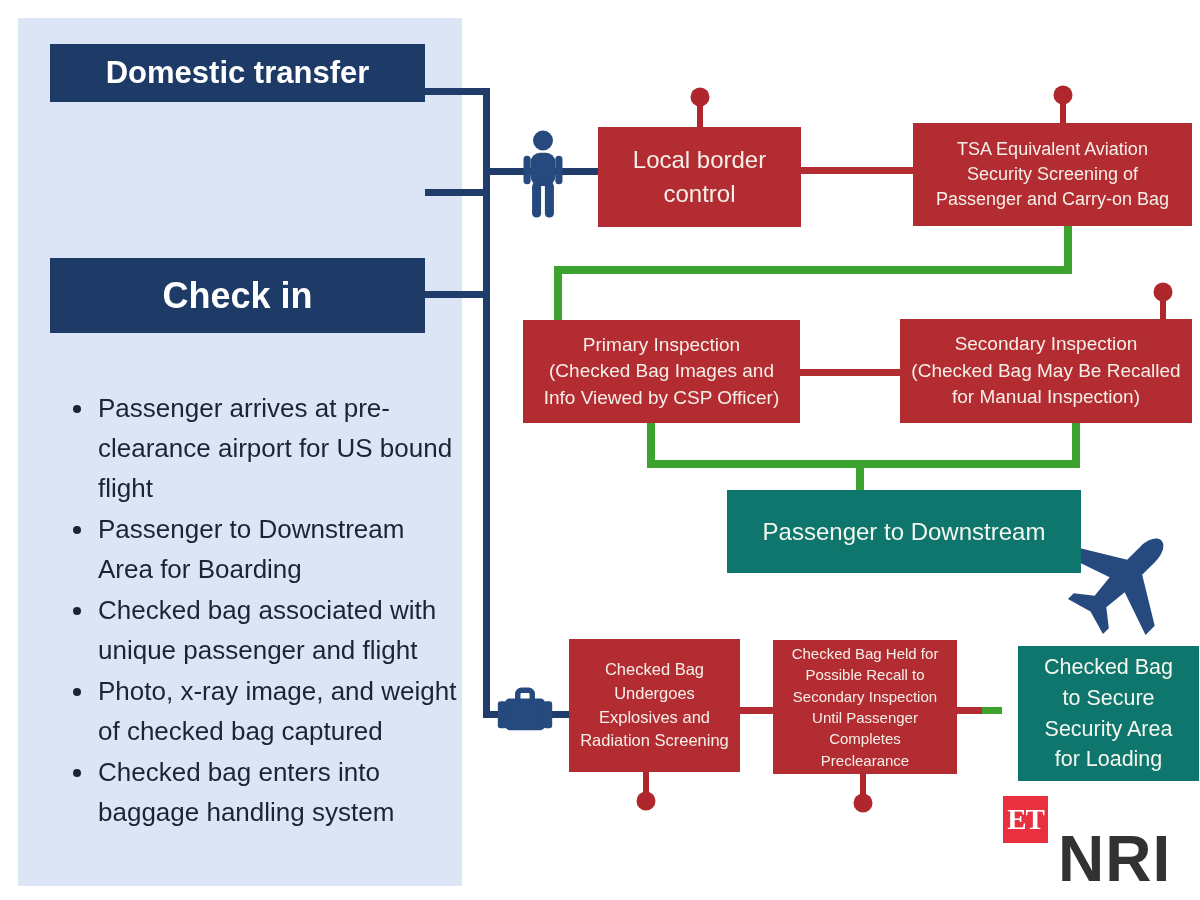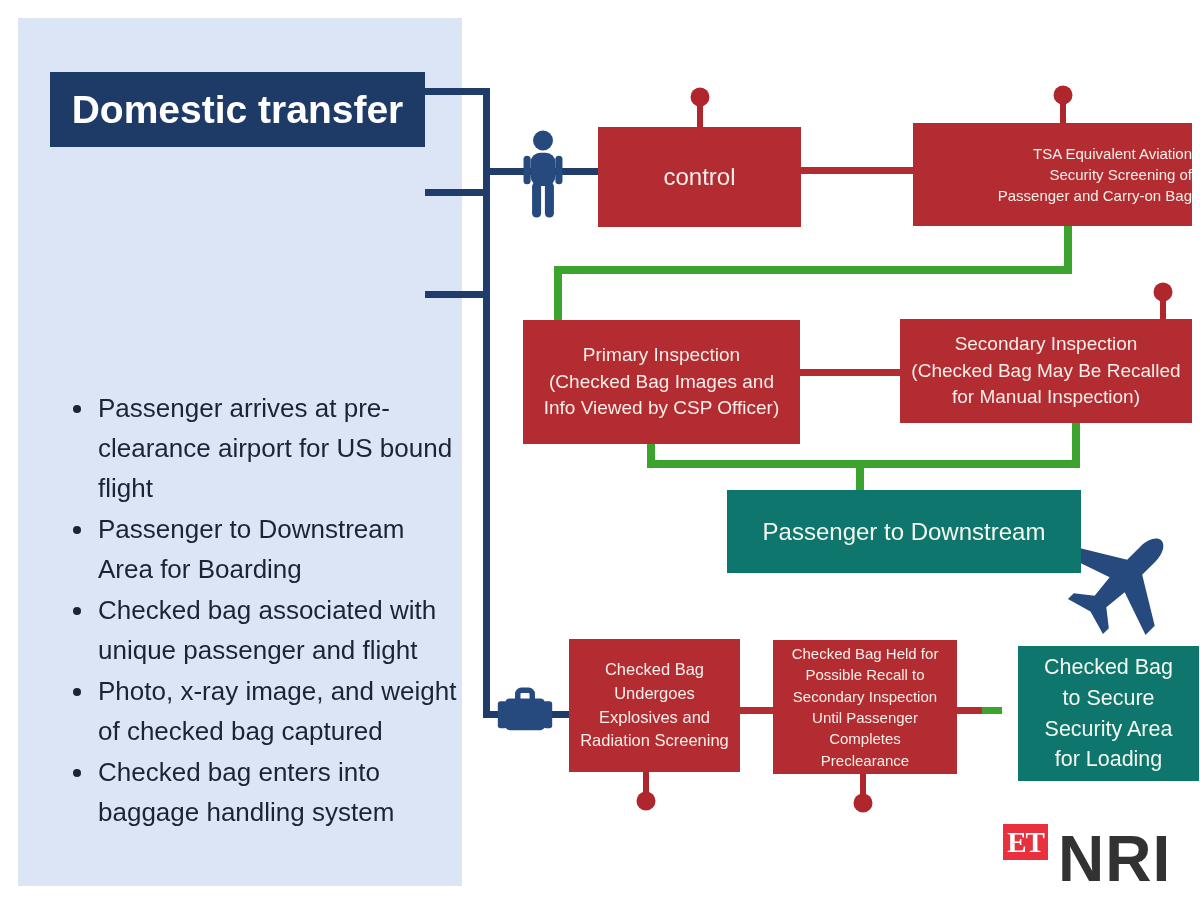--- a/index.html
+++ b/index.html
@@ -29,38 +29,41 @@
   .red-line{background:#b22c31;}
   .green-line{background:#3da32f;}
   
   .pin{position:absolute;}
   .pin svg{display:block;}
   .pin-fill{fill:#b0262d;}
   .navy-fill{fill:#26497e;}
   .icon{position:absolute;}
   
   .logo-et{
-    position:absolute;left:1003px;top:824px;width:45px;height:36px;background:#e8303f;
+    position:absolute;left:1003px;top:796px;width:45px;height:47px;background:#e8303f;
     color:#ffffff;display:flex;align-items:center;justify-content:center;
     font-family:"Liberation Serif", serif;font-weight:bold;font-size:29px;letter-spacing:-1px;
   }
   .logo-nri{
     position:absolute;left:1058px;top:827px;color:#323232;
     font-family:Liberation Sans, sans-serif;font-weight:bold;font-size:64px;line-height:1;letter-spacing:1px;
   }
 </style>
 </head>
 <body>
 
 <div id="canvas">
 
   <div class="panel"></div>
 
-  <div class="tab" style="top:72px;height:75px;font-size:39px;">
+  <div class="tab" style="top:44px;height:58px;font-size:31px;">
     <span>Domestic transfer</span>
+  </div>
+  <div class="tab" style="top:258px;height:75px;font-size:36px;">
+    <span>Check in</span>
   </div>
 
   <ul class="bullets">
     <li>Passenger arrives at pre-clearance airport for US bound flight</li>
     <li>Passenger to Downstream Area for Boarding</li>
     <li>Checked bag associated with unique passenger and flight</li>
     <li>Photo, x-ray image, and weight of checked bag captured</li>
     <li>Checked bag enters into baggage handling system</li>
   </ul>
 
@@ -138,30 +141,31 @@
 
   <div class="icon" style="left:1058px;top:520px;width:130px;height:118px;">
     <svg width="130" height="118" viewBox="0 0 100 100">
       <g transform="rotate(45 50 50)">
         <path class="navy-fill" d="M50,4 C55,4 59,11 59,20 L59,36 L97,59 L97,70 L59,57 L57,77 L71,88 L71,95 L50,89 L29,95 L29,88 L43,77 L41,57 L3,70 L3,59 L41,36 L41,20 C41,11 45,4 50,4 Z"></path>
       </g>
     </svg>
   </div>
 
   <div class="node red-node" style="left:598px;top:127px;width:203px;height:100px;font-size:24px;line-height:1.4;">
+    <div class="ln">Local border</div>
     <div class="ln">control</div>
   </div>
 
-  <div class="node red-node" style="left:913px;top:123px;width:279px;height:103px;font-size:15px;line-height:1.4;align-items:flex-end;">
+  <div class="node red-node" style="left:913px;top:123px;width:279px;height:103px;font-size:18px;line-height:1.4;">
     <div class="ln">TSA Equivalent Aviation</div>
     <div class="ln">Security Screening of</div>
     <div class="ln">Passenger and Carry-on Bag</div>
   </div>
 
-  <div class="node red-node" style="left:523px;top:320px;width:277px;height:124px;font-size:19px;line-height:1.4;">
+  <div class="node red-node" style="left:523px;top:320px;width:277px;height:103px;font-size:19px;line-height:1.4;">
     <div class="ln">Primary Inspection</div>
     <div class="ln">(Checked Bag Images and</div>
     <div class="ln">Info Viewed by CSP Officer)</div>
   </div>
 
   <div class="node red-node" style="left:900px;top:319px;width:292px;height:104px;font-size:19px;line-height:1.4;">
     <div class="ln">Secondary Inspection</div>
     <div class="ln">(Checked Bag May Be Recalled</div>
     <div class="ln">for Manual Inspection)</div>
   </div>

